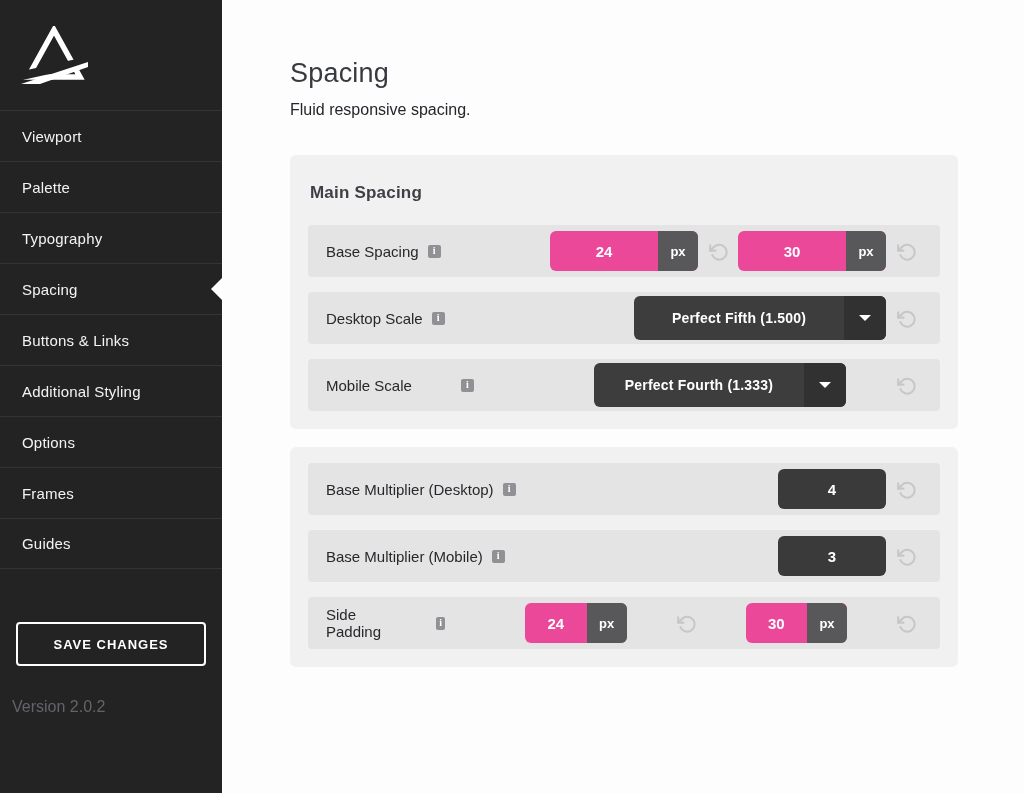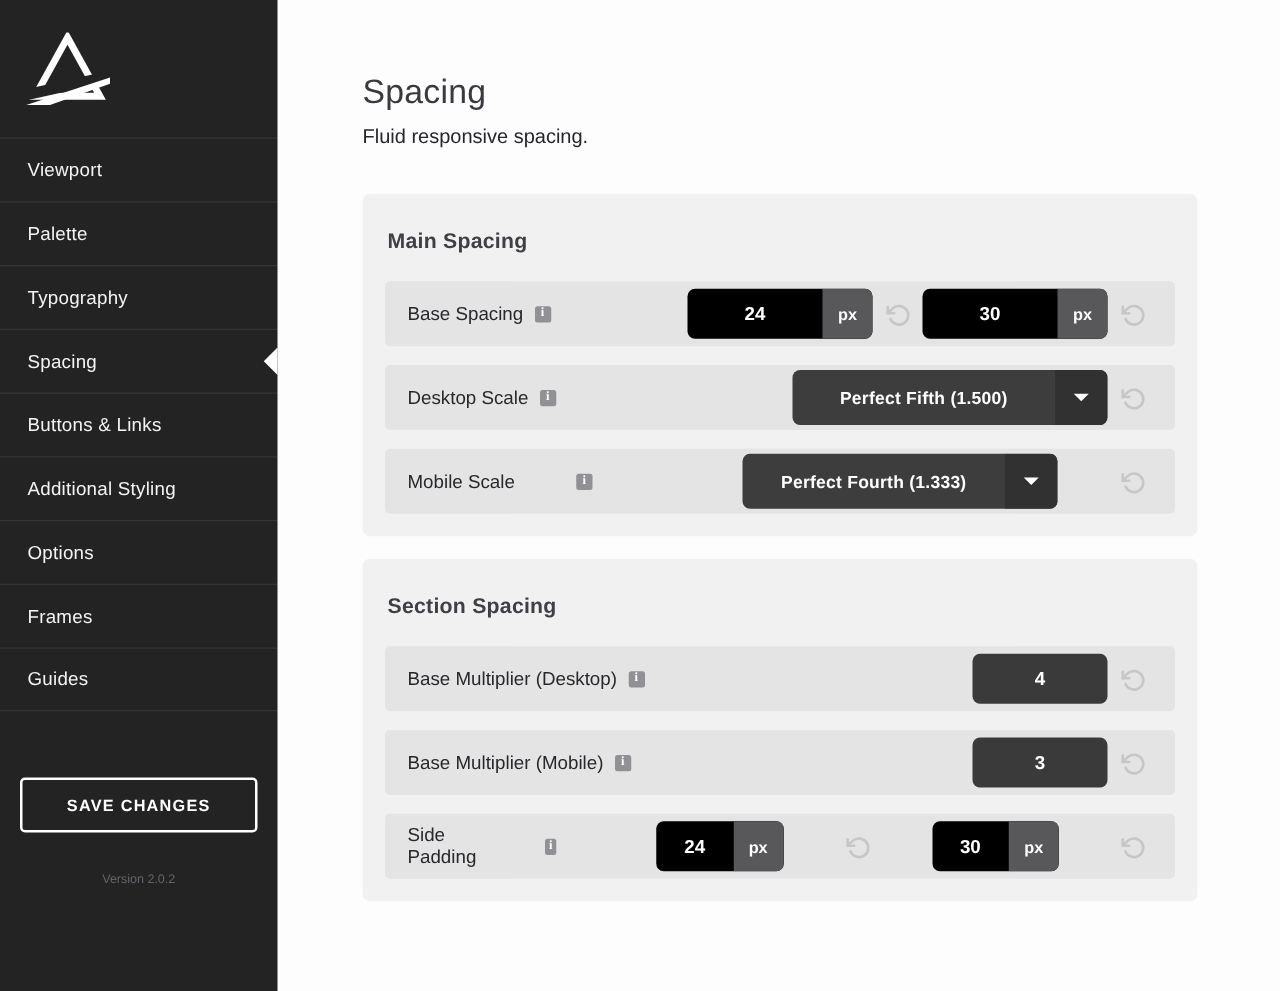--- a/index.html
+++ b/index.html
@@ -47,23 +47,24 @@
     border-radius:4px;
     color:#ffffff;
     font-family:"Liberation Sans", sans-serif;
     font-size:13px;
     font-weight:bold;
     letter-spacing:1px;
     cursor:pointer;
   }
   .version {
     margin-top:32px;
-    text-align:center;
+    text-align:left;
     color:#63646a;
-    font-size:10px;
+    font-size:16px;
+    margin-left:12px;
   }
 
   
   .main { flex:1; padding:58px 0 0 68px; }
   .page-title { font-size:27px; font-weight:500; color:#383a40; letter-spacing:.2px; }
   .page-subtitle { margin-top:12px; font-size:16px; color:#24262b; }
 
   .cards { margin-top:36px; width:668px; }
   .card {
     background:#f1f1f2;
@@ -94,21 +95,21 @@
     color:#ffffff;
     font-family:"Liberation Serif", serif;
     font-size:10px; font-weight:bold; line-height:1;
     cursor:pointer;
   }
   .spacer { flex:1; }
 
   .px-input {
     display:flex; align-items:stretch;
     width:148px; height:40px;
-    background:#000000;
+    background:#ec4899;
     border-radius:6px;
     overflow:hidden;
   }
   .px-input input {
     flex:1; min-width:0;
     background:transparent;
     border:none; outline:none;
     color:#ffffff;
     font-family:"Liberation Sans", sans-serif;
     font-size:15px; font-weight:bold;
@@ -281,21 +282,20 @@
         <button class="reset-btn">
           <svg viewBox="0 0 24 24" fill="none" stroke="#c7c7c9" stroke-width="2.4" stroke-linecap="round" stroke-linejoin="round">
             <polyline points="2.5 5 2.5 11 8.5 11"></polyline>
             <path d="M5 16.2a8.5 8.5 0 1 0 1.8-9.4L2.5 11"></path>
           </svg>
         </button>
       </div>
     </section>
 
     <section class="card">
-      <h2 class="card-title">Section Spacing</h2>
 
       <div class="row">
         <span class="row-label">Base Multiplier (Desktop)</span>
         <span class="info-icon">i</span>
         <span class="spacer"></span>
         <input type="text" class="single-input" value="4" style="">
         <button class="reset-btn">
           <svg viewBox="0 0 24 24" fill="none" stroke="#c7c7c9" stroke-width="2.4" stroke-linecap="round" stroke-linejoin="round">
             <polyline points="2.5 5 2.5 11 8.5 11"></polyline>
             <path d="M5 16.2a8.5 8.5 0 1 0 1.8-9.4L2.5 11"></path>

